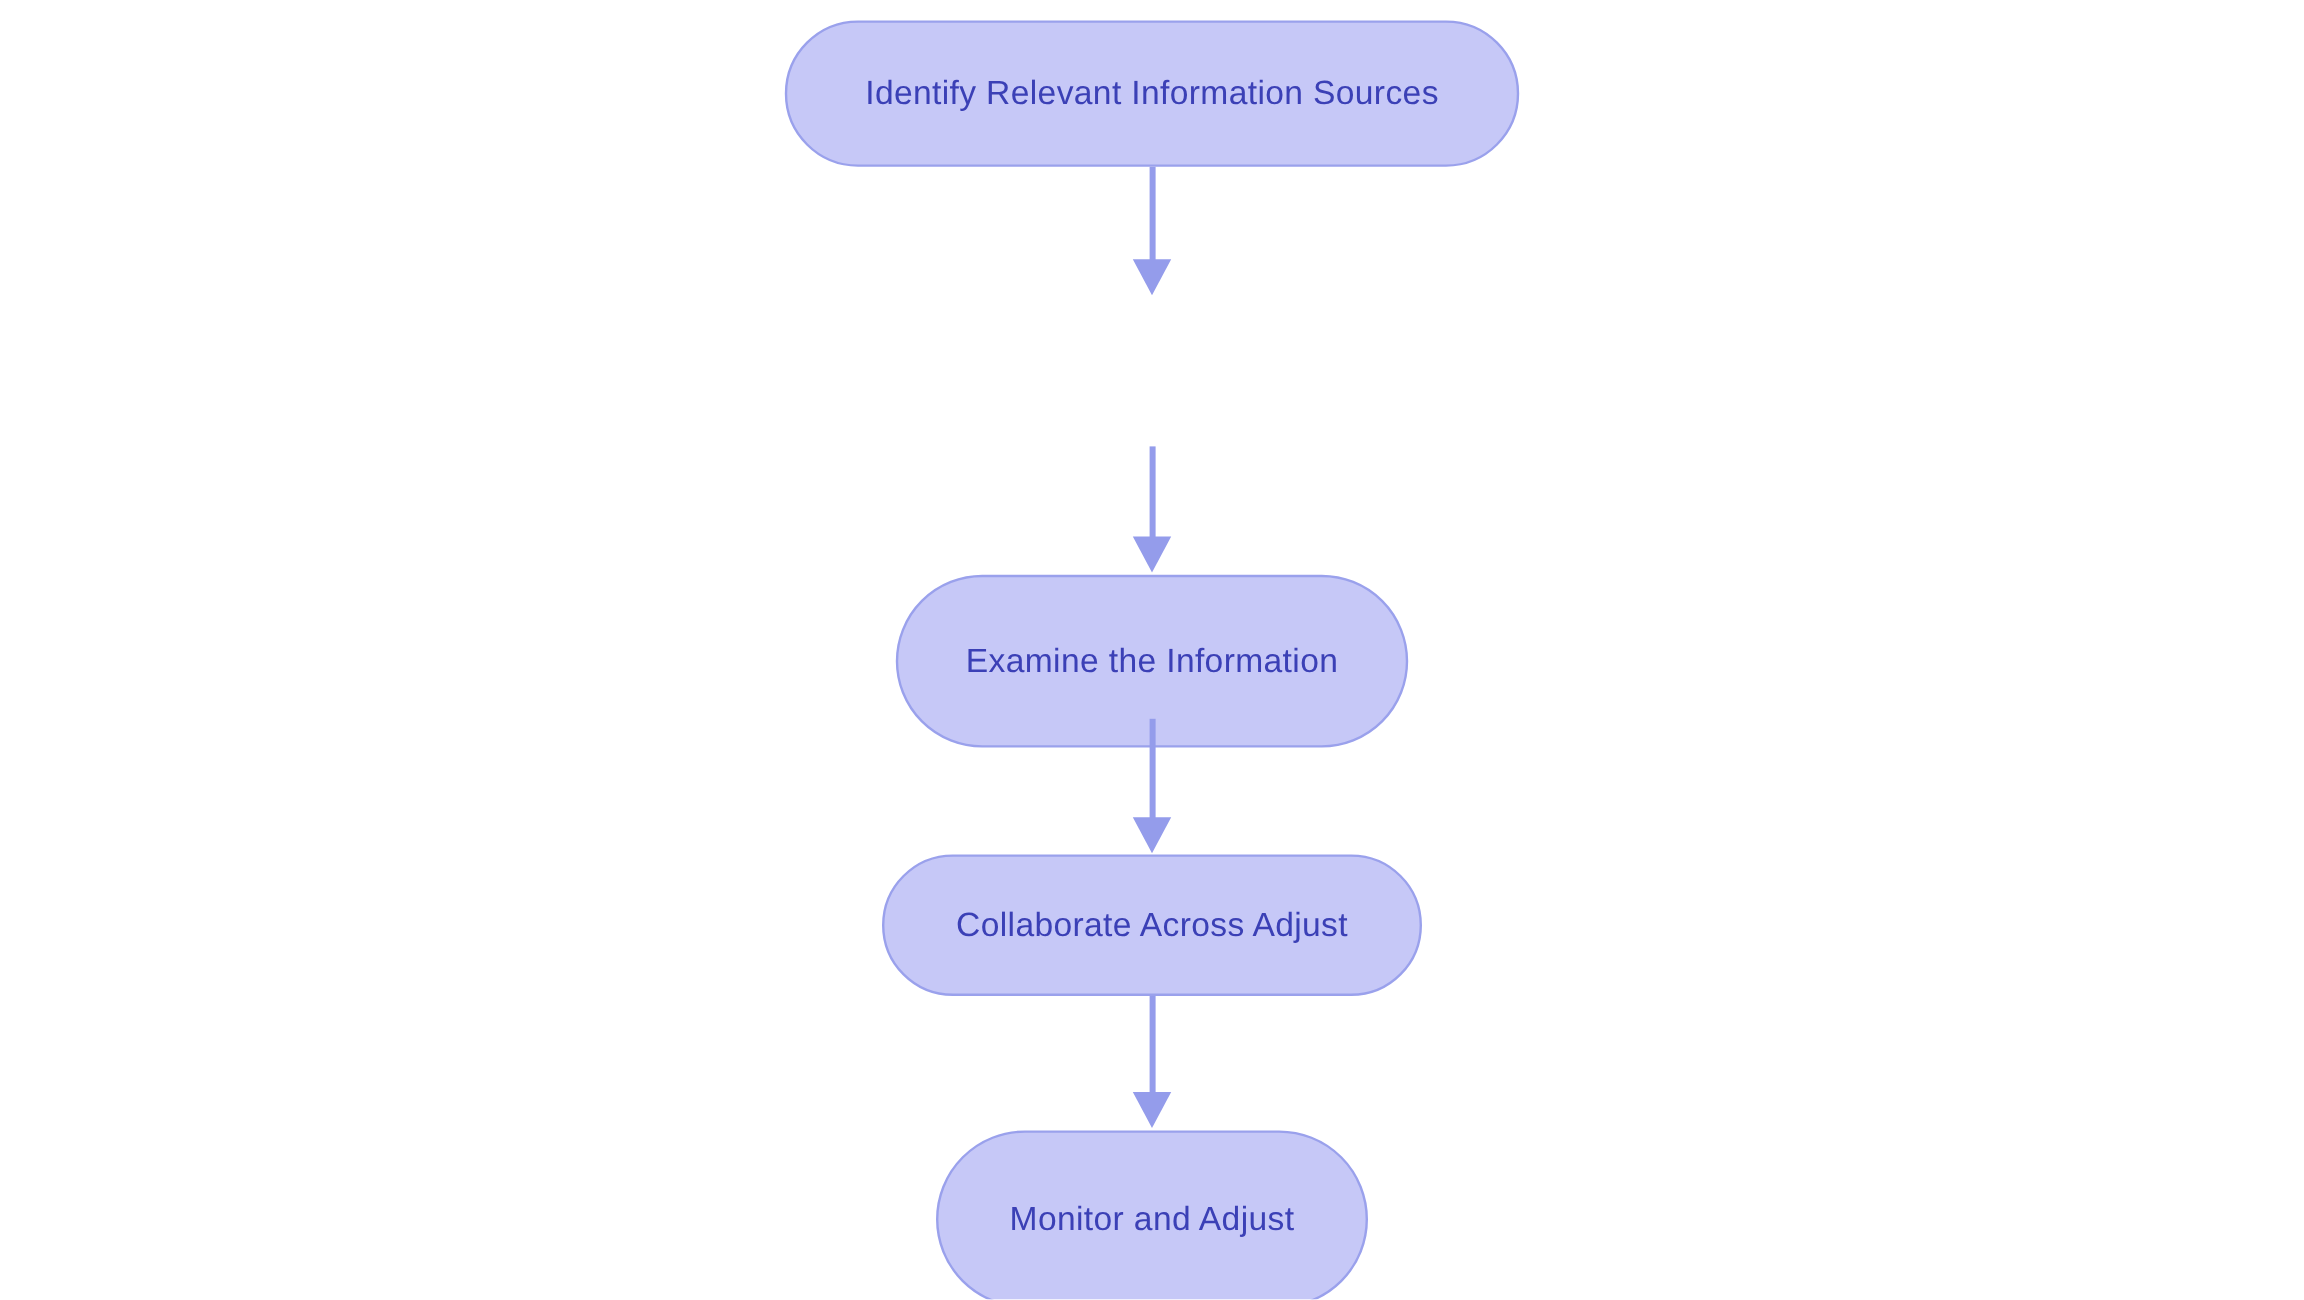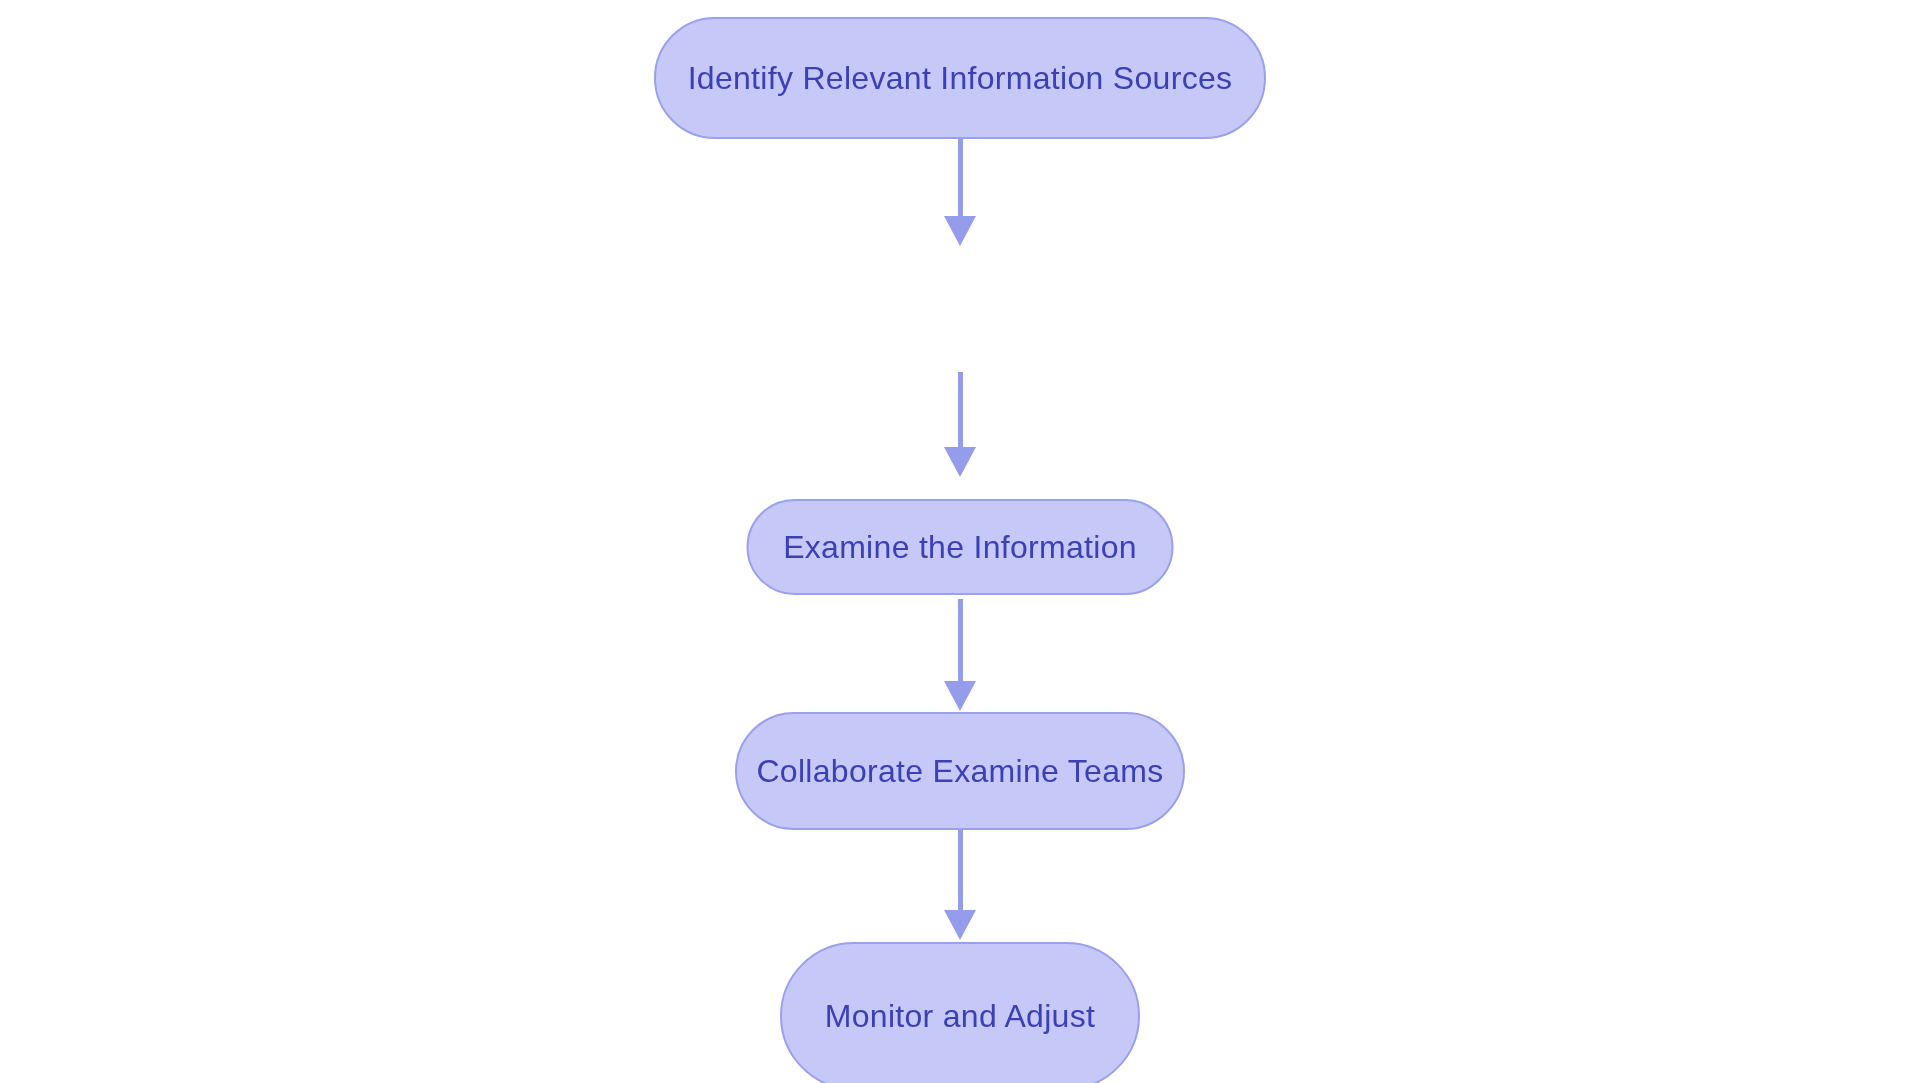--- a/index.html
+++ b/index.html
@@ -25,29 +25,29 @@
     transform: translateX(-50%);
     background: var(--node-fill);
     border: 2px solid var(--node-border);
     border-radius: 999px;
     display: flex;
     align-items: center;
     justify-content: center;
   }
   .node-label{
     color: var(--node-text);
-    font-size: 32px;
+    font-size: 28px;
     font-weight: 400;
     letter-spacing: 0.3px;
     white-space: nowrap;
     text-align: center;
   }
   .node-1{ top: 17px;  width: 612px; height: 122px; }
   .node-2{ top: 248px; width: 660px; height: 124px; }
-  .node-3{ top: 499px; width: 427px; height: 96px; }
+  .node-3{ top: 479px; width: 427px; height: 144px; }
   .node-4{ top: 712px; width: 450px; height: 118px; }
   .node-5{ top: 942px; width: 360px; height: 148px; }
 
   .arrow{
     position: absolute;
     left: 50%;
     transform: translateX(-50%);
     display: flex;
     flex-direction: column;
     align-items: center;
@@ -92,21 +92,21 @@
   <div class="node node-3">
     <span class="node-label">Examine the Information</span>
   </div>
 
   <div class="arrow arrow-3">
     <div class="arrow-stem"></div>
     <div class="arrow-head"></div>
   </div>
 
   <div class="node node-4">
-    <span class="node-label">Collaborate Examine Teams</span>
+    <span class="node-label">Collaborate Across Adjust</span>
   </div>
 
   <div class="arrow arrow-4">
     <div class="arrow-stem"></div>
     <div class="arrow-head"></div>
   </div>
 
   <div class="node node-5">
     <span class="node-label">Monitor and Adjust</span>
   </div>

